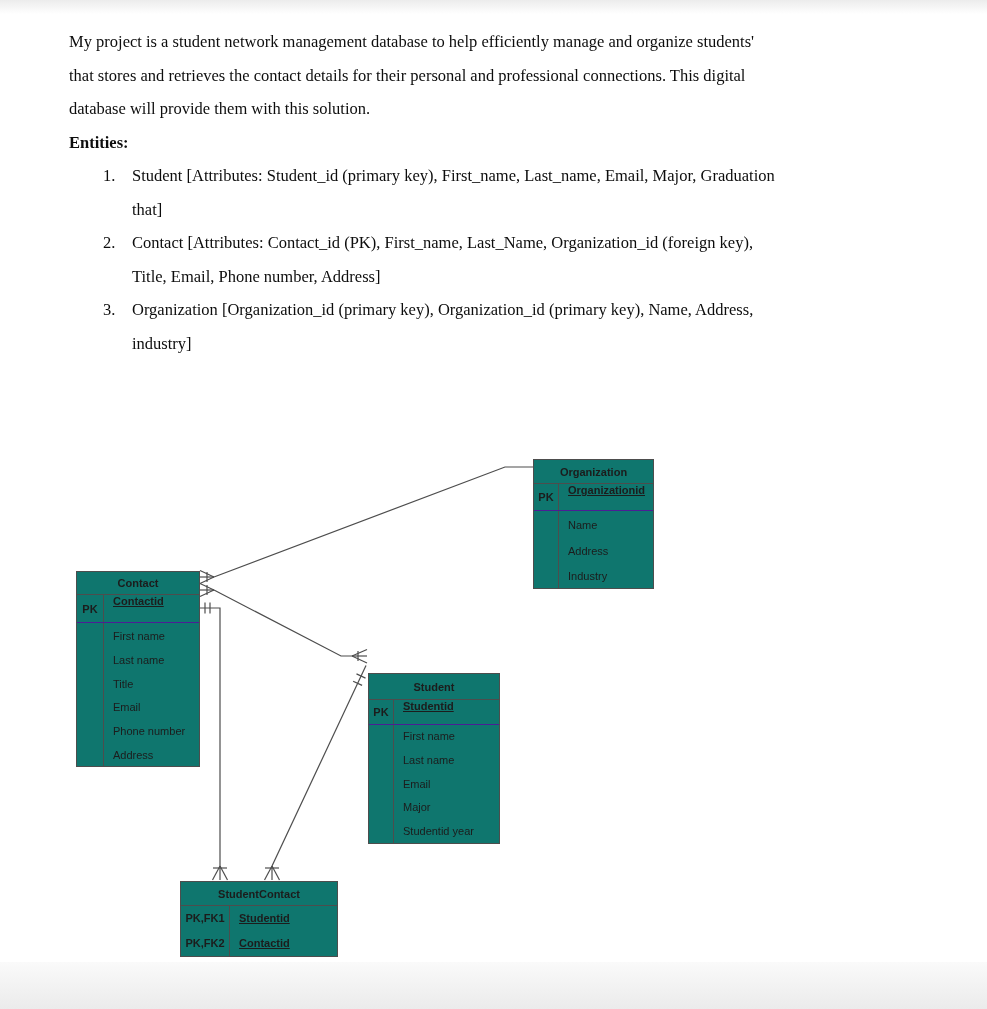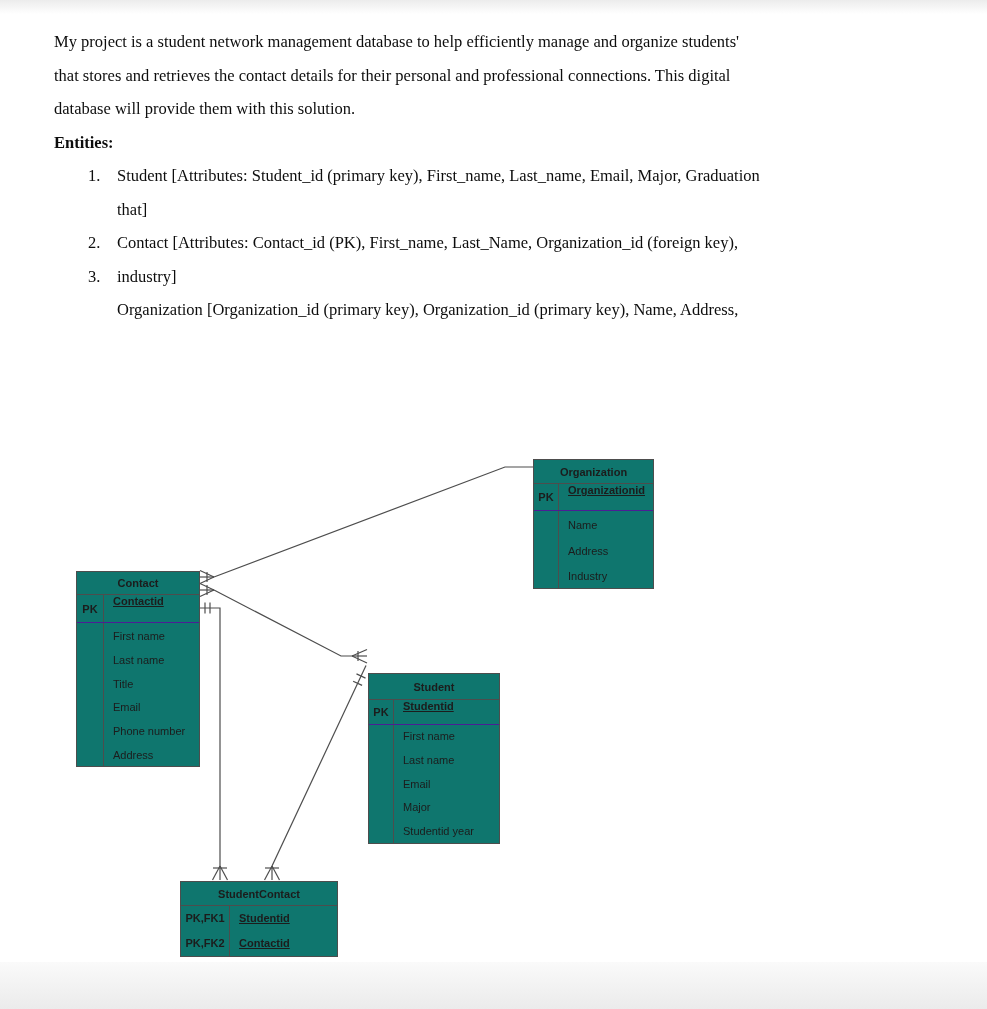--- a/index.html
+++ b/index.html
@@ -12,21 +12,21 @@
     position:absolute; left:0; top:0; width:100%; height:14px;
     background:linear-gradient(#ececec, #ffffff);
   }
   .edge-strip-bottom {
     position:absolute; left:0; top:962px; width:100%; height:47px;
     background:linear-gradient(#fafafa, #ebebeb);
   }
 
   
   .textblock {
-    position:absolute; left:54px; top:25px; width:890px;
+    position:absolute; left:69px; top:25px; width:890px;
     font-size:16.5px; line-height:33.5px; color:#0d0d0d;
   }
   .textblock .line { white-space:nowrap; }
   .entities-heading { font-weight:bold; }
   .oli { display:flex; }
   .oli .num { width:63px; padding-left:34px; box-sizing:border-box; flex:none; }
   .oli .itxt { flex:1; }
 
   
   .entity {
@@ -73,27 +73,28 @@
       <div class="num">1.</div>
       <div class="itxt">
         <div class="line">Student [Attributes: Student_id (primary key), First_name, Last_name, Email, Major, Graduation</div>
         <div class="line">that]</div>
       </div>
     </div>
     <div class="oli">
       <div class="num">2.</div>
       <div class="itxt">
         <div class="line">Contact [Attributes: Contact_id (PK), First_name, Last_Name, Organization_id (foreign key),</div>
+        <div class="line">Title, Email, Phone number, Address]</div>
       </div>
     </div>
     <div class="oli">
       <div class="num">3.</div>
       <div class="itxt">
+        <div class="line">Organization [Organization_id (primary key), Organization_id (primary key), Name, Address,</div>
         <div class="line">industry]</div>
-        <div class="line">Organization [Organization_id (primary key), Organization_id (primary key), Name, Address,</div>
       </div>
     </div>
   </div>
 
   <svg class="connectors" viewBox="0 0 987 1009">
 
     <g>
       <polyline points="533,467 505,467 214,577"></polyline>
       <g>
         <line x1="214" y1="577" x2="200" y2="570.5"></line>

